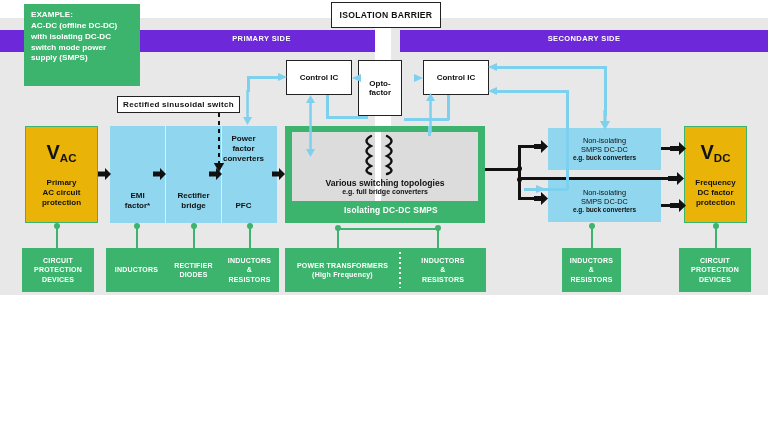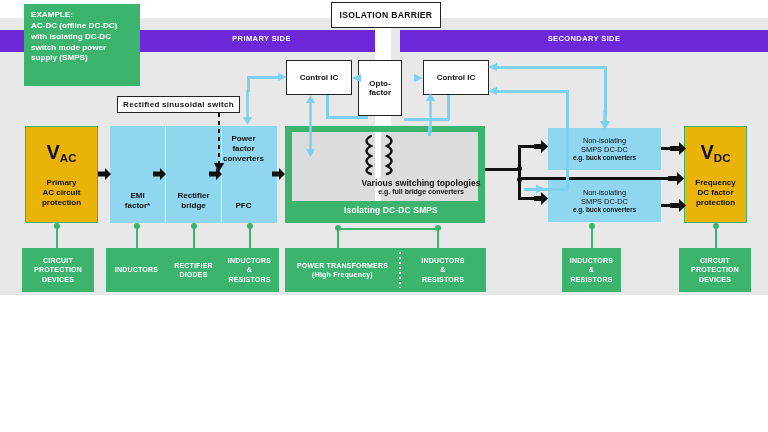--- a/index.html
+++ b/index.html
@@ -124,21 +124,21 @@
 
   <div class="smps-outer" style="left:285px;top:126px;width:200px;height:97px;">
     <div class="smps-inner" style="left:7px;top:6px;width:186px;height:69px;"></div>
 
     <div class="iso-band" style="left:90px;top:6px;width:6px;height:69px;"></div>
 
     <svg class="ar" style="left:68px;top:8px;width:52px;height:42px;" viewBox="0 0 52 42">
       <path d="M18 2 q-9 5 0 10 q-9 5 0 10 q-9 5 0 10 q-9 5 0 8" fill="none" stroke="#111" stroke-width="2.4" stroke-linecap="round"></path>
       <path d="M34 2 q9 5 0 10 q9 5 0 10 q9 5 0 10 q9 5 0 8" fill="none" stroke="#111" stroke-width="2.4" stroke-linecap="round"></path>
     </svg>
-    <div class="smps-cap" style="top:52px;padding-left:36px;">
+    <div class="smps-cap" style="top:52px;">
       <div class="l1">Various switching topologies</div>
       <div class="l2">e.g. full bridge converters</div>
     </div>
     <div class="smps-title" style="left:0;top:79px;width:212px;">Isolating DC-DC SMPS</div>
   </div>
 
   <div class="box blue" style="left:548px;top:128px;width:113px;height:42px;">
     <div class="cap-sm">Non-isolating</div>
     <div class="cap-sm">SMPS DC-DC</div>
     <div class="cap-tiny">e.g. buck converters</div>

